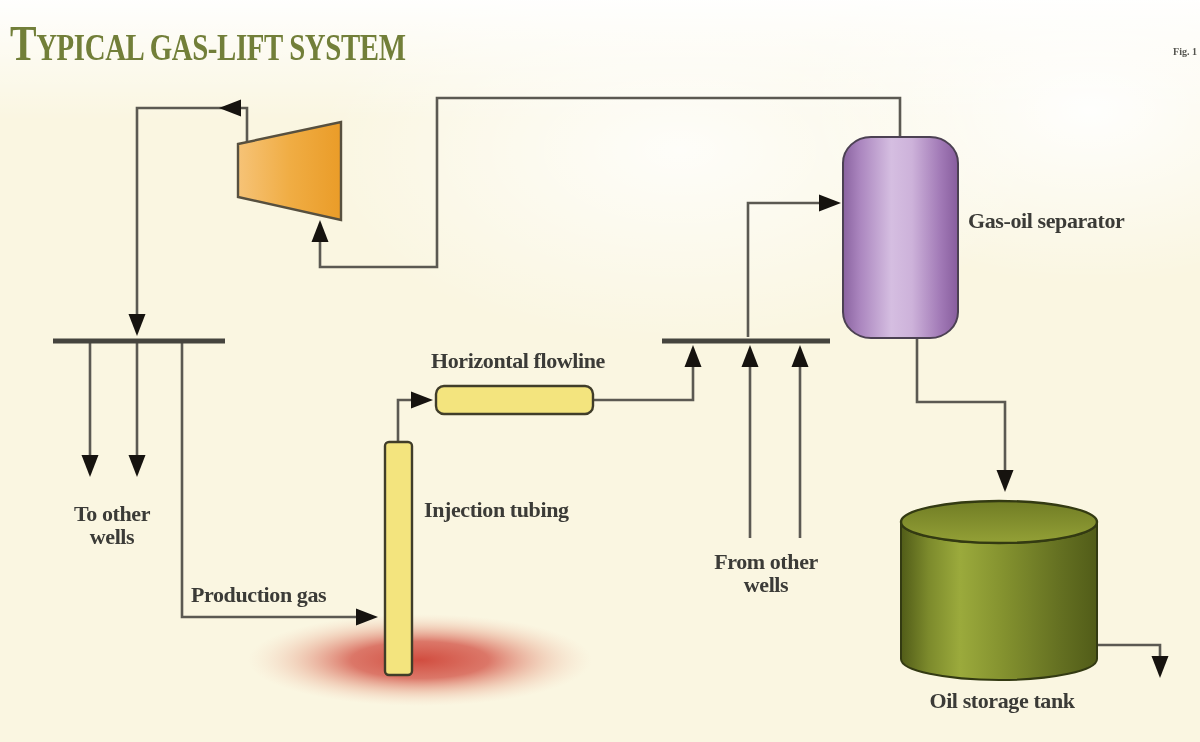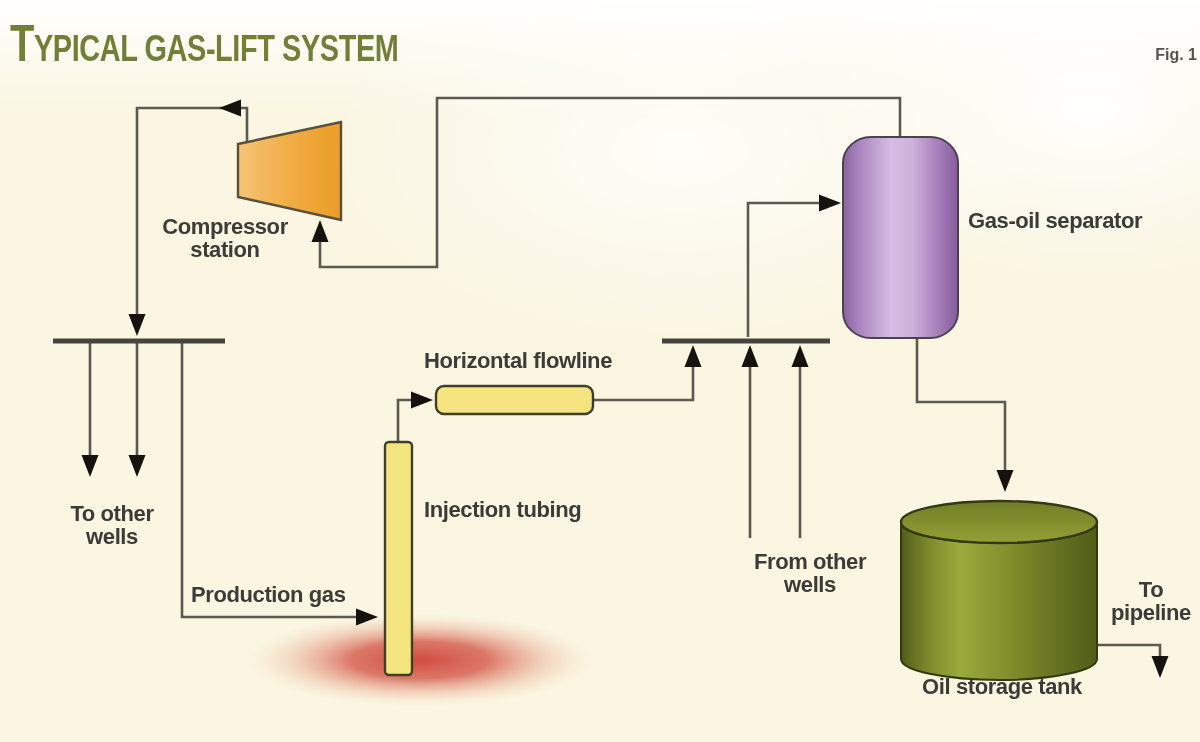--- a/index.html
+++ b/index.html
@@ -1,39 +1,39 @@
 <!DOCTYPE html>
 <html style="--background: #faf6e1; --title-text: #727f39; --label-text: #3b3b37; --fig-text: #54544f; --line: #5b5952; --manifold-bar: #45443e; --arrow: #16130f; --compressor-light: #f6c377; --compressor-mid: #f0ad44; --compressor-dark: #ea9c28; --compressor-stroke: #57503f; --pipe-yellow: #f3e47e; --pipe-stroke: #403d29; --separator-light: #d5bee1; --separator-mid: #ab86bf; --separator-edge: #8a63a0; --separator-stroke: #4c4153; --tank-light: #9baa3c; --tank-mid: #84922f; --tank-dark: #515c18; --tank-top-back: #717d25; --tank-top-front: #93a036; --tank-stroke: #333a12; --glow-core: #cf4437;"><head>
 <meta charset="utf-8">
 <style>
   html,body { margin:0; padding:0; background:#ffffff; }
   .stage {
     position:relative; width:1200px; height:742px; overflow:hidden;
-    font-family:Liberation Sans, sans-serif;
+    font-family:Liberation Serif, serif;
     background:
       linear-gradient(180deg, rgba(255,255,255,.95) 0%, rgba(255,255,255,0) 120px),
       radial-gradient(ellipse 430px 250px at 1090px 110px, rgba(255,255,255,.92) 0%, rgba(255,255,255,0) 70%),
       radial-gradient(ellipse 520px 280px at 680px 150px, rgba(255,255,255,.8) 0%, rgba(255,255,255,0) 70%),
       var(--background, #faf6e1);
   }
   .diagram-svg { position:absolute; left:0; top:0; }
   .label {
     position:absolute; font-weight:bold; font-size:22px; line-height:1.06;
     color:var(--label-text,#3b3b37); letter-spacing:-0.4px; white-space:pre-line;
   }
   .centered { transform:translateX(-50%); text-align:center; }
   .title {
     position:absolute; left:10px; top:12px; margin:0;
     font-size:37px; font-weight:bold; line-height:1.25; white-space:nowrap;
     color:var(--title-text,#727f39); text-transform:uppercase;
     transform:scaleX(0.78); transform-origin:left top; letter-spacing:-0.5px;
   }
   .title::first-letter { font-size:51px; }
   .fig {
-    position:absolute; right:3px; top:46px; font-size:16px; font-weight:bold;
+    position:absolute; right:3px; top:46px; font-size:10px; font-weight:bold;
     color:var(--fig-text,#54544f);
   }
 </style>
 </head>
 <body>
 
 <div class="stage">
 
   <svg class="diagram-svg" width="1200" height="742" viewBox="0 0 1200 742">
     <defs>
@@ -110,27 +110,23 @@
       <polygon points="841,203 819,194.5 819,211.5"></polygon>
       <polygon points="320,220 311.5,242 328.5,242"></polygon>
       <polygon points="1005,492 996.5,470 1013.5,470"></polygon>
       <polygon points="1160,678 1151.5,656 1168.5,656"></polygon>
     </g>
   </svg>
 
   <h1 class="title">Typical gas-lift system</h1>
   <div class="fig">Fig. 1</div>
 
-  <div class="label centered" style="left:225px; top:215px;">Compressor
-station</div>
   <div class="label centered" style="left:518px; top:349px;">Horizontal flowline</div>
   <div class="label" style="left:968px; top:209px;">Gas-oil separator</div>
   <div class="label" style="left:424px; top:498px;">Injection tubing</div>
   <div class="label" style="left:191px; top:583px;">Production gas</div>
   <div class="label centered" style="left:112px; top:488px;margin-top:14px;">To other
 wells</div>
-  <div class="label centered" style="left:810px; top:550px;">From other
+  <div class="label centered" style="left:766px; top:550px;">From other
 wells</div>
-  <div class="label centered" style="left:1002px; top:675px;">Oil storage tank</div>
-  <div class="label centered" style="left:1151px; top:578px;">To
-pipeline</div>
+  <div class="label centered" style="left:1002px; top:689px;">Oil storage tank</div>
 
 </div>
 
 </body></html>

